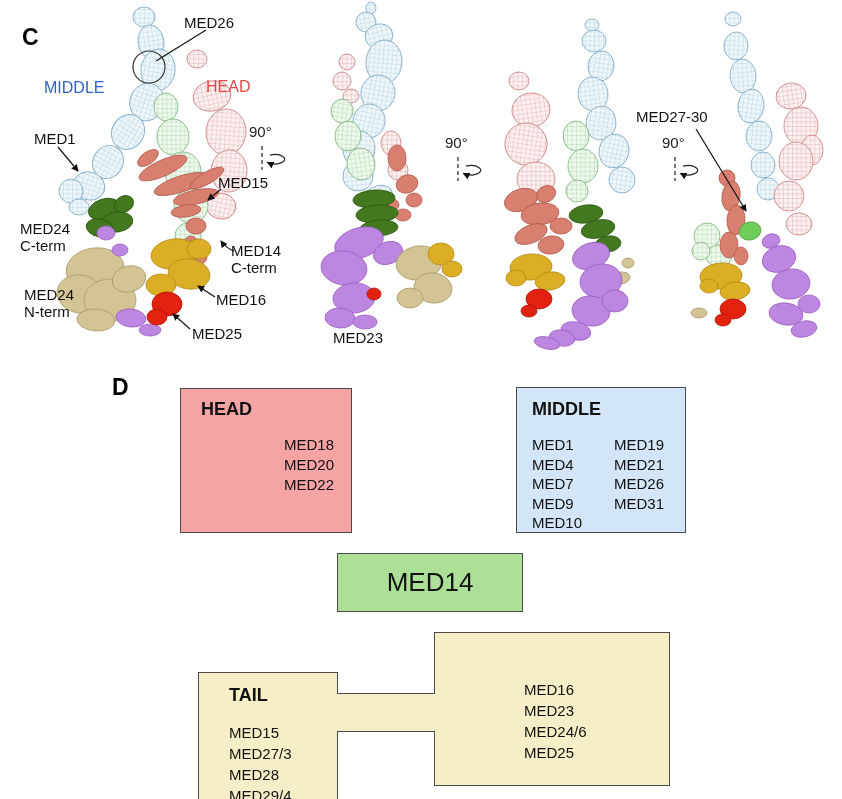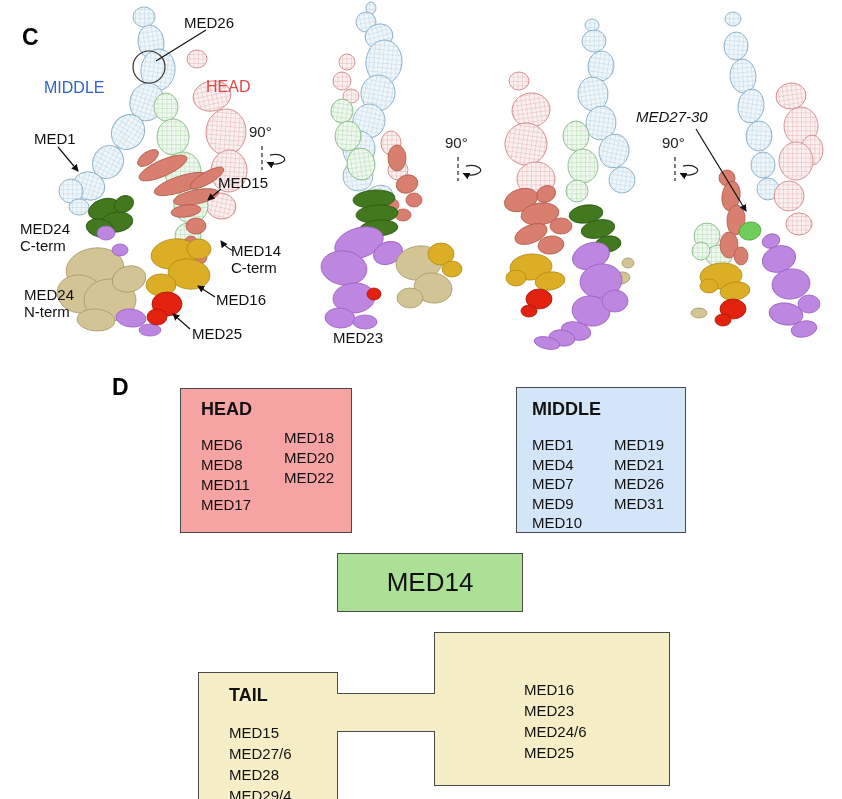--- a/index.html
+++ b/index.html
@@ -322,34 +322,28 @@
     <div>C-term</div>
   </div>
   <div class="lbl" style="left:24px;top:286px;">
     <div>MED24</div>
     <div>N-term</div>
   </div>
   <div class="lbl" style="left:216px;top:291px;">MED16</div>
   <div class="lbl" style="left:192px;top:325px;">MED25</div>
   <div class="lbl" style="left:333px;top:329px;">MED23</div>
   <div class="rot" style="left:445px;top:134px;">90°</div>
-  <div class="lbl" style="left:636px;top:108px;font-style:italic;">MED27-30</div>
+  <div class="lbl" style="left:636px;top:108px;">MED27-30</div>
   <div class="rot" style="left:662px;top:134px;">90°</div>
 
   <div class="panel-letter" style="left:112px;top:374px;">D</div>
 
   <div class="dbox head-box">
     <div class="box-title" style="left:20px;top:10px;">HEAD</div>
-    <div class="col" style="left:20px;top:47px;">
-      <div>MED6</div>
-      <div>MED8</div>
-      <div>MED11</div>
-      <div>MED17</div>
-    </div>
-    <div class="col" style="left:103px;top:40px;text-align:right;">
+    <div class="col" style="left:103px;top:47px;text-align:right;">
       <div>MED18</div>
       <div>MED20</div>
       <div>MED22</div>
     </div>
   </div>
 
   <div class="dbox middle-box">
     <div class="box-title" style="left:15px;top:11px;">MIDDLE</div>
     <div class="col" style="left:15px;top:48px;">
       <div style="height:19.5px">MED1</div>
@@ -367,21 +361,21 @@
   </div>
 
   <div class="dbox med14-box">
     <span>MED14</span>
   </div>
 
   <div class="dbox tail-left tl">
     <div class="box-title" style="left:30px;top:12px;">TAIL</div>
     <div class="col" style="left:30px;top:51px;">
       <div style="height:21px">MED15</div>
-      <div style="height:21px">MED27/6</div>
+      <div style="height:21px">MED27/3</div>
       <div style="height:21px">MED28</div>
       <div style="height:21px">MED29/4</div>
       <div style="height:21px">MED30</div>
     </div>
   </div>
 
   <div class="tail-bridge" style="position:absolute;"></div>
 
   <div class="dbox tail-right tl">
     <div class="col" style="left:89px;top:48px;">

